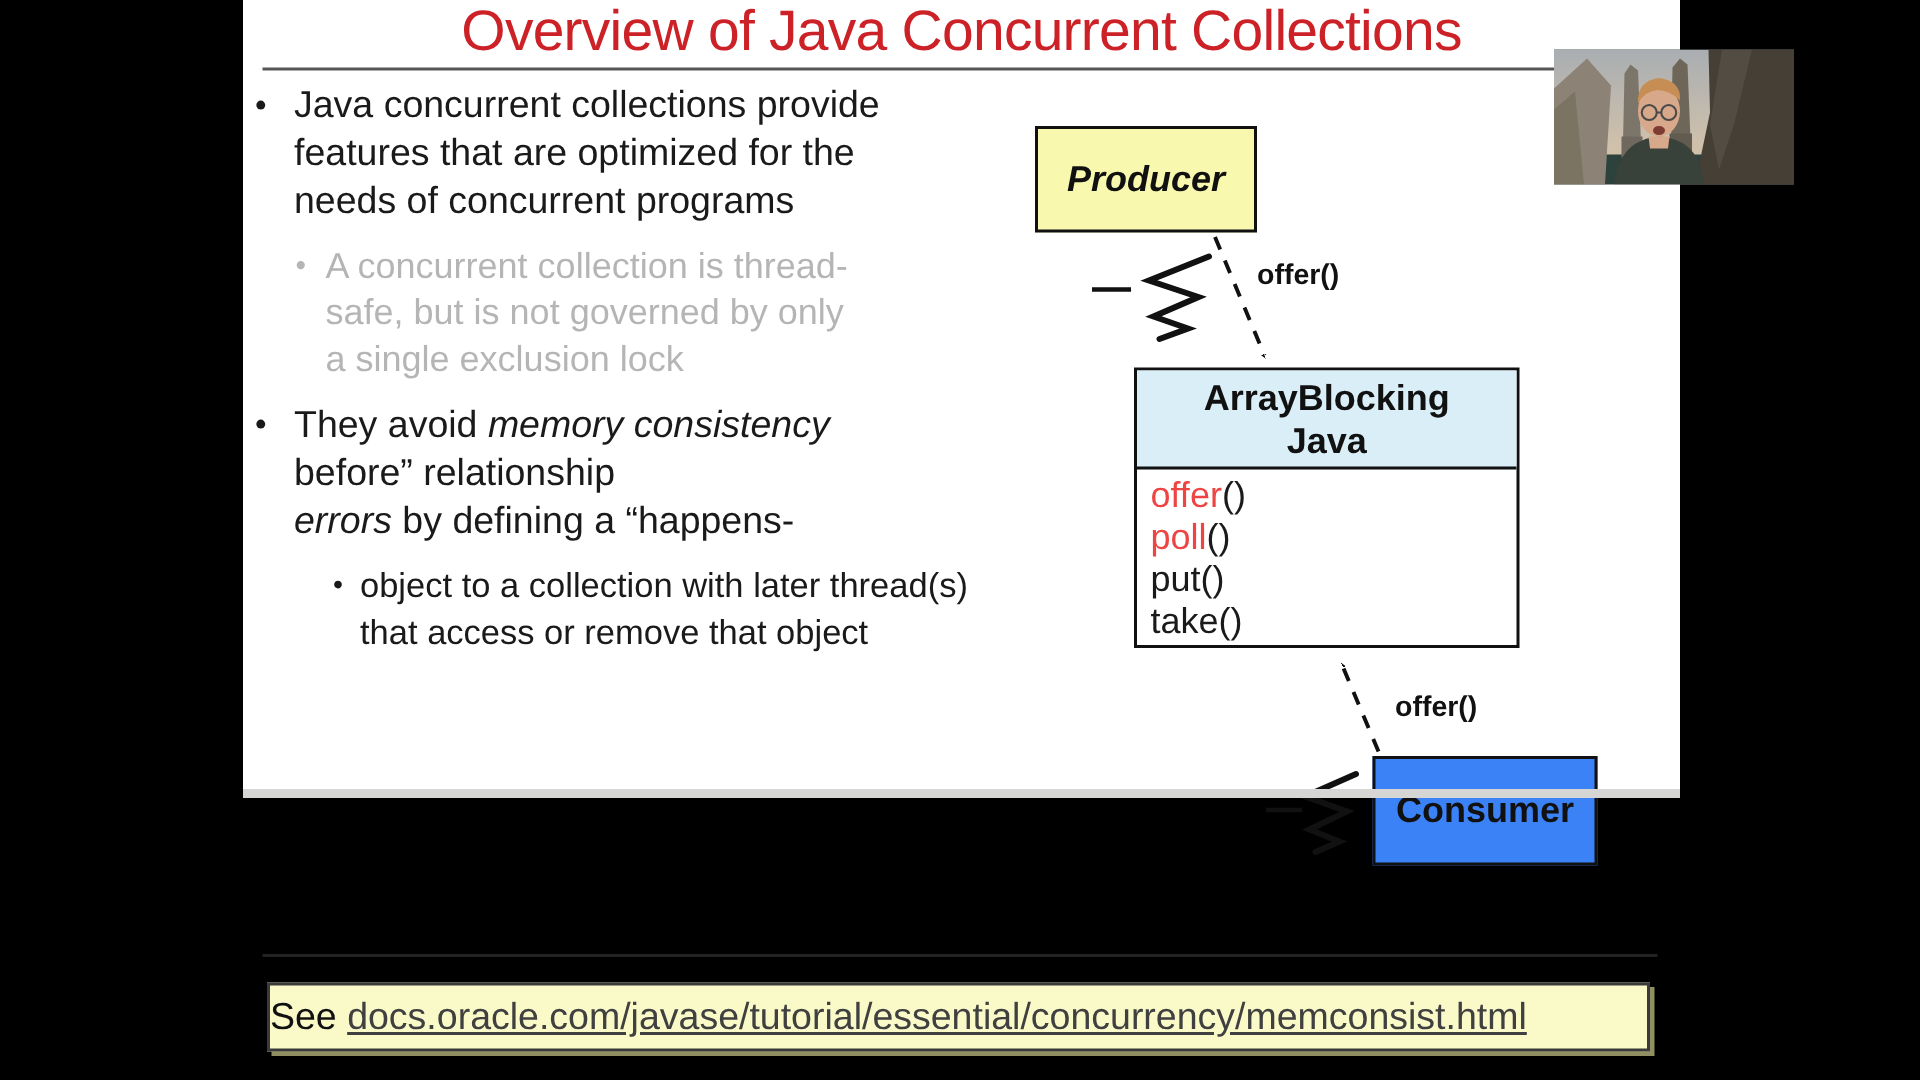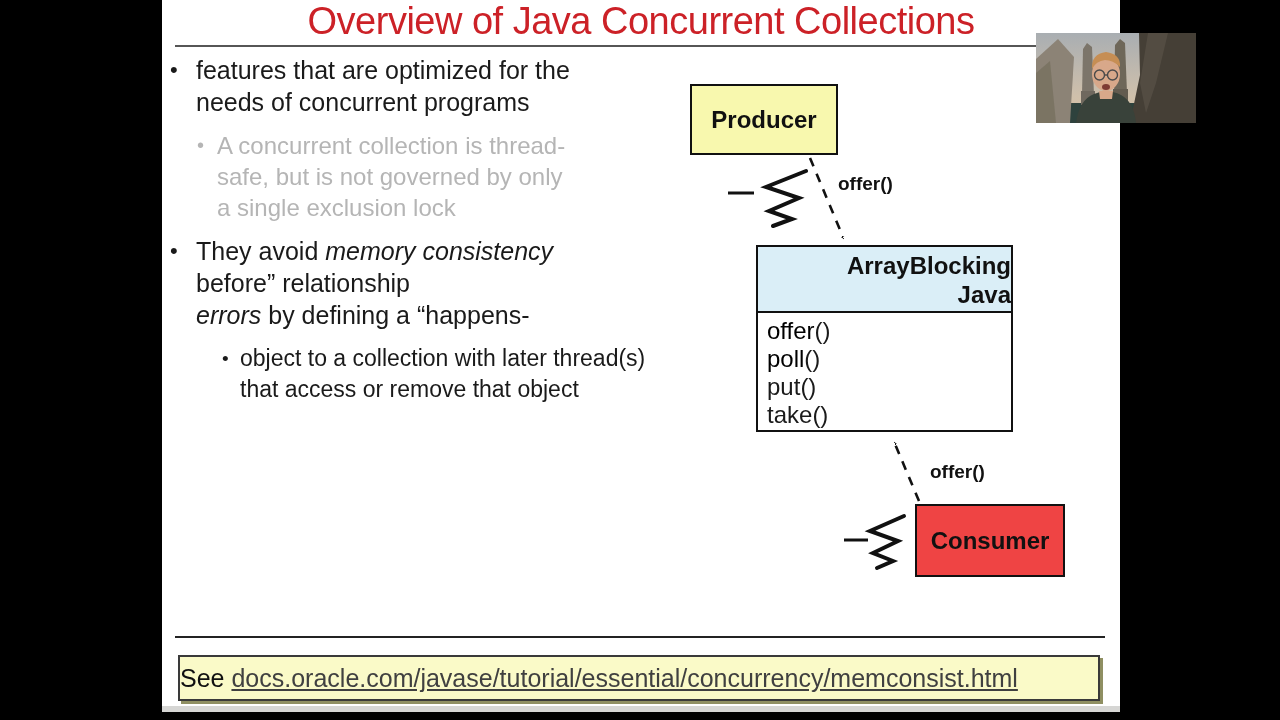--- a/index.html
+++ b/index.html
@@ -1,21 +1,21 @@
 <!DOCTYPE html>
 <html><head>
 <meta charset="utf-8">
 <style>
   * { margin:0; padding:0; box-sizing:border-box; }
   html,body { width:1280px; height:720px; background:#000; overflow:hidden;
               font-family:"Liberation Sans", sans-serif; }
   .stage { position:relative; width:1280px; height:720px; background:#000; }
 
   
-  .slide { position:absolute; left:162px; top:0; width:958px; height:712px;
+  .slide { position:absolute; left:162px; top:0; width:958px; height:532px;
            background:#ffffff; }
   .bottom-strip { position:absolute; left:0; bottom:0; width:958px; height:6px;
                   background:#d6d6d4; }
 
   .title { position:absolute; left:0; top:0; width:958px; text-align:center;
            font-size:38px; letter-spacing:-0.5px; color:#cc2127; white-space:nowrap; }
   .title-rule { position:absolute; left:13px; top:45px; width:928px; height:2px;
                 background:#565656; }
 
   
@@ -29,30 +29,30 @@
   .lvl2 { font-size:24px; line-height:31px; margin-left:27px; margin-bottom:12px;
           color:#b5b5b5; }
   .lvl2 .b-char { width:20px; font-size:20px; }
   .lvl3 { font-size:23px; line-height:31px; margin-left:52px; }
   .lvl3 .b-char { width:18px; font-size:19px; }
 
   
   .dbox { position:absolute; border:2px solid #111; color:#111; text-align:center;
           font-weight:bold; }
   .producer { left:528px; top:84px; width:148px; height:71px; background:#f8f8ae;
-              font-size:24px; line-height:67px; }
-  .consumer { left:753px; top:504px; width:150px; height:73px; background:#ef4444;
+              font-size:24px; line-height:67px;font-style:italic; }
+  .consumer { left:753px; top:504px; width:150px; height:73px; background:#3b82f6;
               font-size:24px; line-height:69px; }
   .queue { left:594px; top:245px; width:257px; height:187px; background:#ffffff;
            font-weight:normal; text-align:left; }
   .queue-header { height:66px; background:#daeef7; border-bottom:2px solid #111;
-                  text-align:right; font-weight:bold; font-size:24px;
+                  text-align:center; font-weight:bold; font-size:24px;
                   line-height:29px; padding-top:4px; color:#111; }
   .queue-body { padding:4px 0 0 9px; font-size:24px; line-height:28px; color:#1a1a1a; }
-  .m-red { color:#000000; }
+  .m-red { color:#ef4444; }
 
   .arrow-label { position:absolute; font-weight:bold; font-size:19px; color:#111; }
   .lbl-offer-top    { left:676px; top:173px; }
   .lbl-offer-bottom { left:768px; top:461px; }
 
   .diagram-svg { position:absolute; left:0; top:0; width:958px; height:720px;
                  pointer-events:none; }
 
   
   .footer-rule { position:absolute; left:13px; top:636px; width:930px; height:2px;
@@ -76,20 +76,21 @@
   <div class="slide">
 
     <div class="title">Overview of Java Concurrent Collections</div>
     <div class="title-rule"></div>
 
     <div class="content">
 
       <div class="b-row lvl1">
         <span class="b-char">•</span>
         <span class="b-text">
+          <span class="line">Java concurrent collections provide</span>
           <span class="line">features that are optimized for the</span>
           <span class="line">needs of concurrent programs</span>
         </span>
       </div>
 
       <div class="b-row lvl2">
         <span class="b-char">•</span>
         <span class="b-text">
           <span class="line">A concurrent collection is thread-</span>
           <span class="line">safe, but is not governed by only</span>

